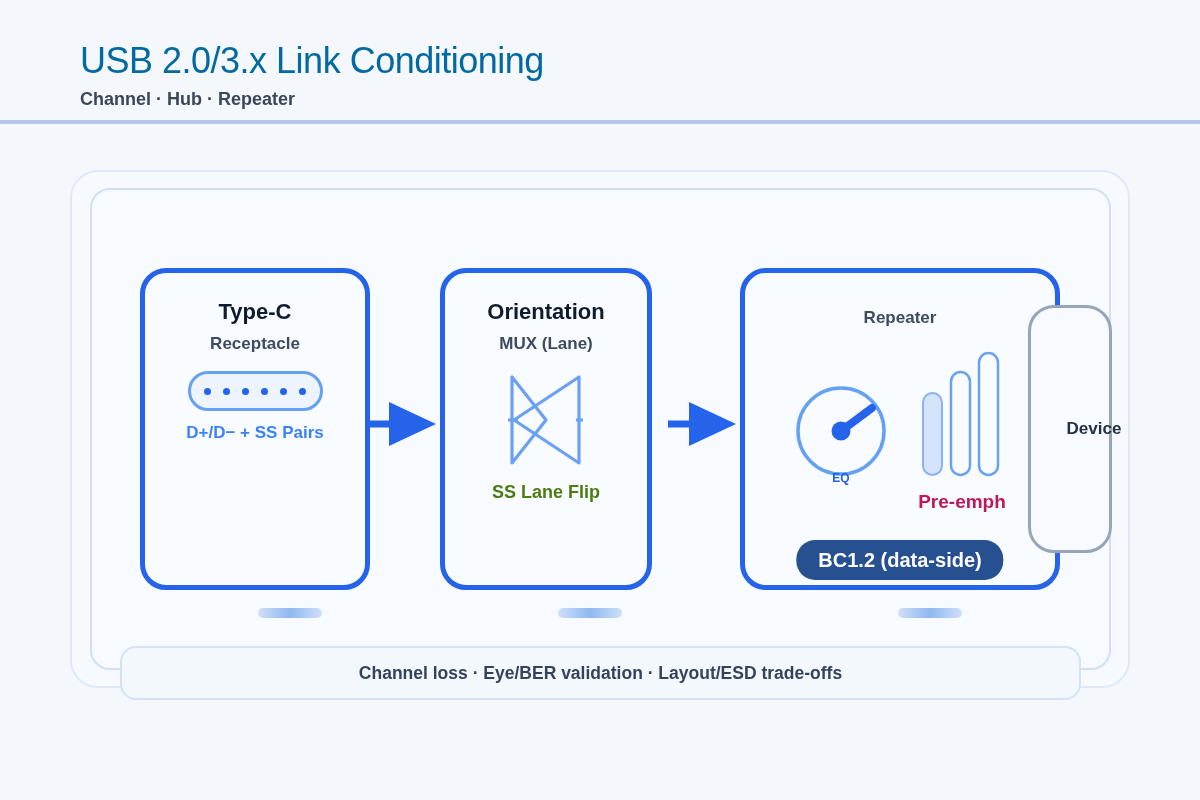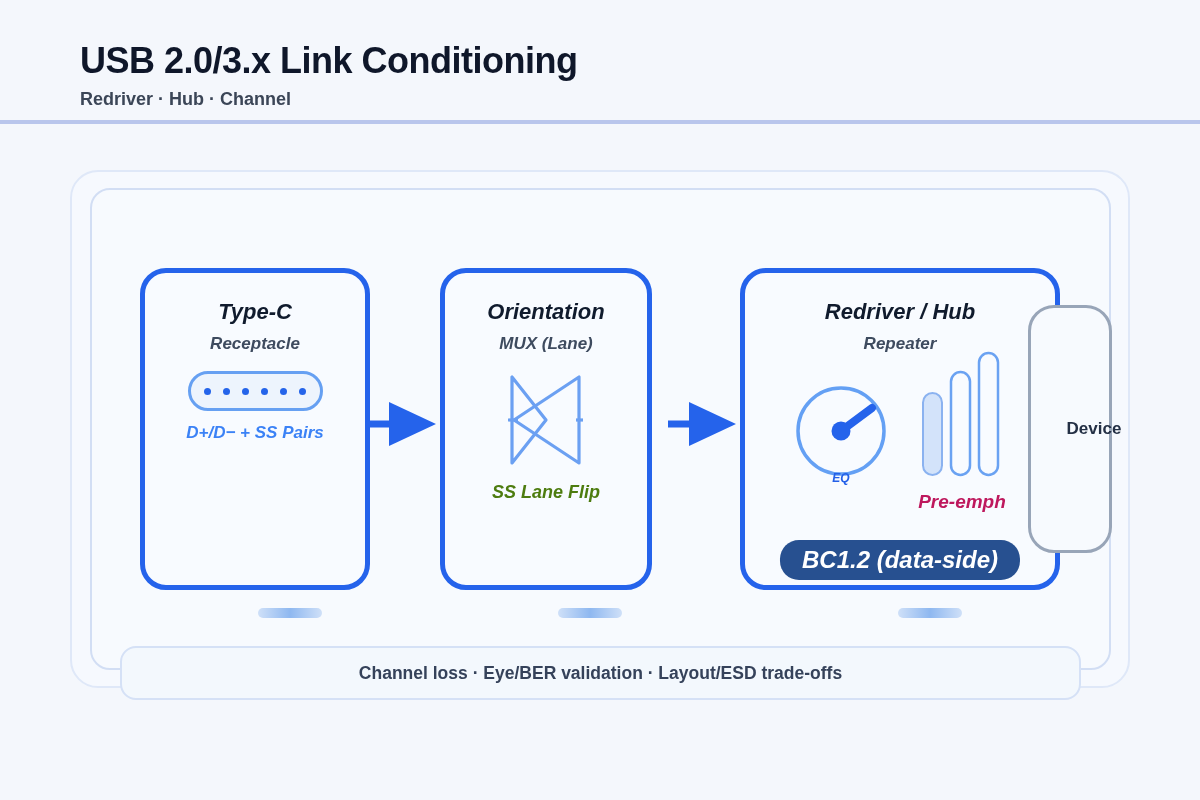--- a/index.html
+++ b/index.html
@@ -7,21 +7,21 @@
   body {
     background:#f4f7fc;
     font-family:"Liberation Sans", sans-serif;
     position:relative;
     overflow:hidden;
     color:#18202f;
   }
   
   .hdr-title {
     position:absolute; left:80px; top:40px;
-    font-size:36px; font-weight:700; letter-spacing:-0.5px; color:#0f172a;
+    font-size:36px; font-weight:400; letter-spacing:-0.5px; color:#0369a1;
   }
   .hdr-sub {
     position:absolute; left:80px; top:89px;
     font-size:18px; font-weight:700; color:#3b4657;
   }
   .hdr-divider {
     position:absolute; left:0; top:120px; width:1200px; height:4px;
     background:#b9c6ec;
   }
   
@@ -31,21 +31,21 @@
   }
   .inner-frame {
     position:absolute; left:90px; top:188px; width:1021px; height:482px;
     border:2px solid #d2def4; border-radius:20px; background:#f7fafe; z-index:1;
   }
   
   .stage {
     position:absolute; top:268px; height:322px;
     border:5px solid #2563eb; border-radius:26px; background:#f8fbff;
     display:flex; flex-direction:column; align-items:center;
-    padding-top:26px; z-index:4;font-style:italic;
+    padding-top:26px; z-index:4;
   }
   .stage-typec { left:140px; width:230px; }
   .stage-orientation { left:440px; width:212px; }
   .stage-redriver { left:740px; width:320px; }
   .stage-title { font-size:22px; font-weight:800; color:#101b2d; }
   .stage-sub { margin-top:9px; font-size:17px; font-weight:600; color:#3e4b5f; }
   .caption-dark { margin-top:12px; font-size:17px; font-weight:700; color:#3b82f6; }
   .caption-blue { margin-top:16px; font-size:18px; font-weight:700; color:#4d7c0f; }
   
   .pill {
@@ -60,21 +60,21 @@
   .eq-gauge { position:absolute; left:46px; top:112px; }
   .eq-label { position:absolute; left:46px; top:198px; width:100px;
               text-align:center; font-size:12px; font-weight:800; color:#2460e8; }
   .bars-svg { position:absolute; left:176px; top:76px; }
   .preemph-label { position:absolute; left:148px; top:218px; width:138px;
               text-align:center; font-size:19px; font-weight:700; color:#be185d; }
   .badge {
     position:absolute; left:50%; top:267px; transform:translateX(-50%);
     background:#275090; color:#ffffff; border-radius:19px;
     padding:0 22px; height:40px; line-height:40px;
-    font-size:24px; font-weight:700; white-space:nowrap;
+    font-size:20px; font-weight:700; white-space:nowrap;
   }
   
   .device-box {
     position:absolute; left:1028px; top:305px; width:84px; height:248px;
     border:3px solid #98a5b8; border-radius:26px; background:#f7fafe;
     display:flex; align-items:center; justify-content:center; z-index:5;
   }
   .device-label { font-size:17px; font-weight:700; color:#243045;padding-left:48px; }
   
   .arrow { position:absolute; top:401px; z-index:4; }
@@ -90,21 +90,21 @@
   .peek {
     position:absolute; top:608px; width:64px; height:10px; border-radius:6px;
     background:linear-gradient(90deg,#cfe0f8,#8fb8f0,#cfe0f8); z-index:2;
   }
   .peek-1 { left:258px; } .peek-2 { left:558px; } .peek-3 { left:898px; }
 </style>
 </head>
 <body>
 
 <div class="hdr-title">USB 2.0/3.x Link Conditioning</div>
-<div class="hdr-sub">Redriver · Hub · Channel</div>
+<div class="hdr-sub">Channel · Hub · Repeater</div>
 <div class="hdr-divider"></div>
 
 <div class="outer-frame"></div>
 <div class="inner-frame"></div>
 
 <div class="peek peek-1"></div>
 <div class="peek peek-2"></div>
 <div class="peek peek-3"></div>
 
 <div class="footer-bar">
@@ -141,21 +141,20 @@
   </svg>
   <div class="caption-blue">SS Lane Flip</div>
 </div>
 
 <svg class="arrow arrow-2" width="70" height="46" viewBox="0 0 70 46">
   <line x1="0" y1="23" x2="26" y2="23" stroke="#2563eb" stroke-width="7"></line>
   <polygon points="21,1 21,45 68,23" fill="#2563eb"></polygon>
 </svg>
 
 <div class="stage stage-redriver">
-  <div class="stage-title">Redriver / Hub</div>
   <div class="stage-sub">Repeater</div>
 
   <svg class="eq-gauge" width="100" height="100" viewBox="0 0 100 100">
     <circle cx="50" cy="46" r="43" fill="#f8fbff" stroke="#64a0f4" stroke-width="3.5"></circle>
     <line x1="50" y1="46" x2="81" y2="23" stroke="#2563eb" stroke-width="8" stroke-linecap="round"></line>
     <circle cx="50" cy="46" r="9.5" fill="#2563eb"></circle>
   </svg>
   <div class="eq-label">EQ</div>
 
   <svg class="bars-svg" width="82" height="128" viewBox="0 0 82 128">

